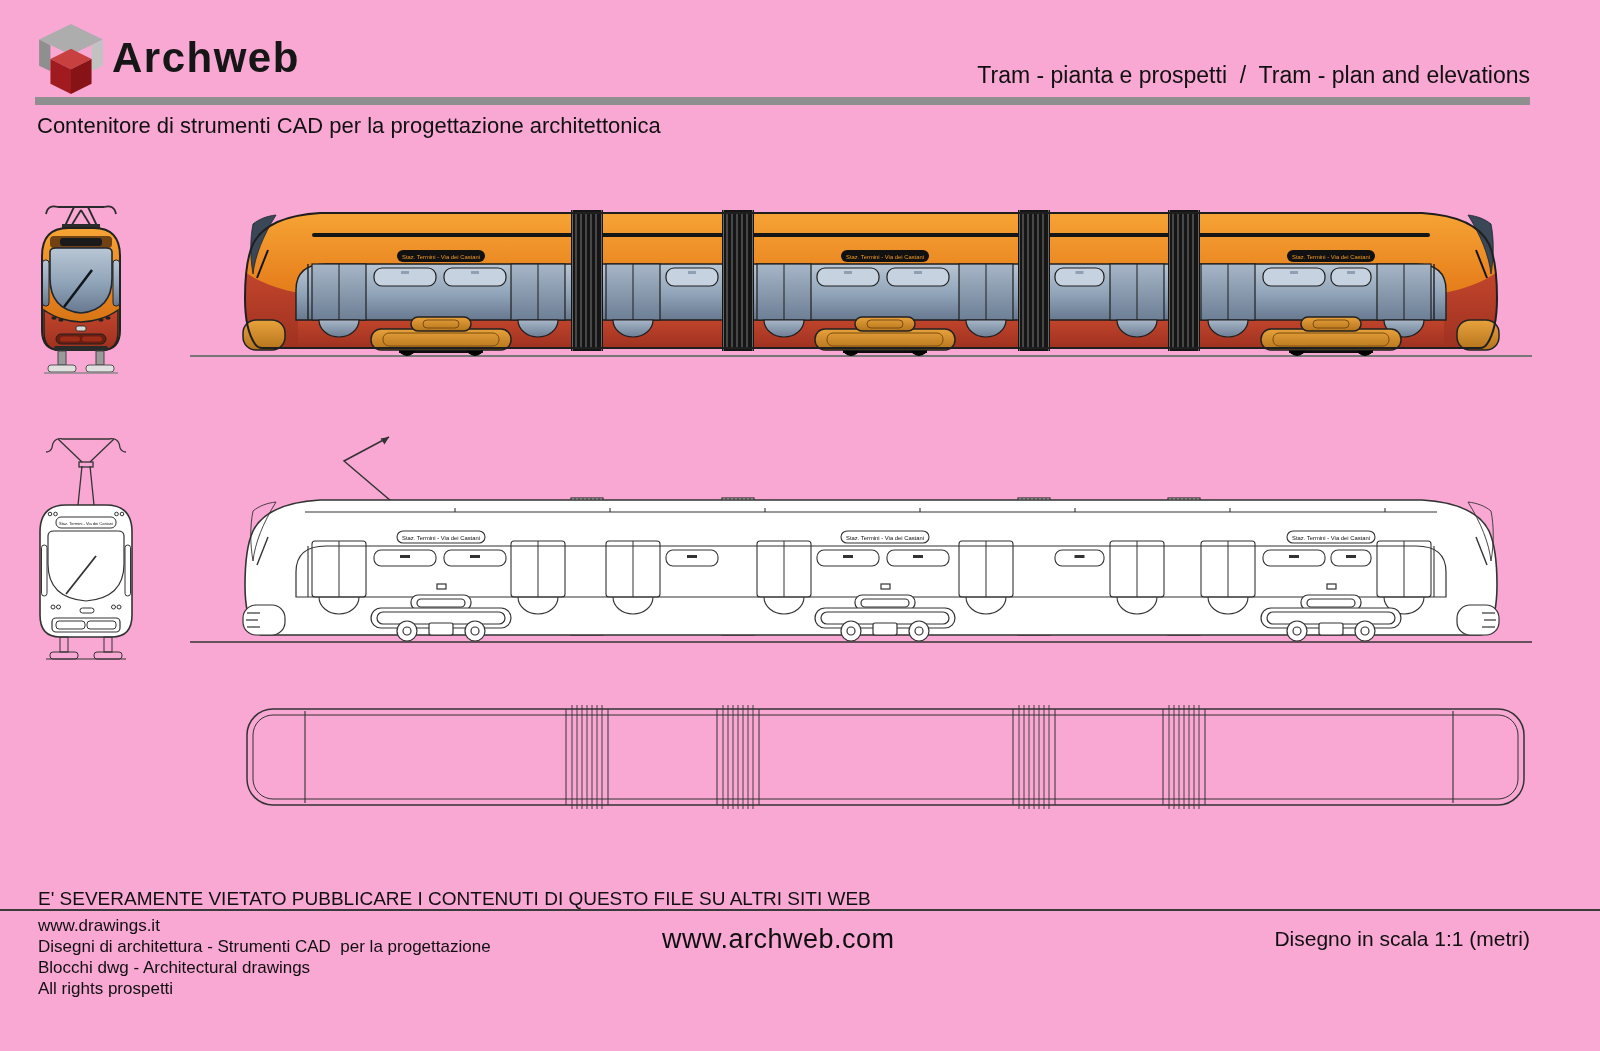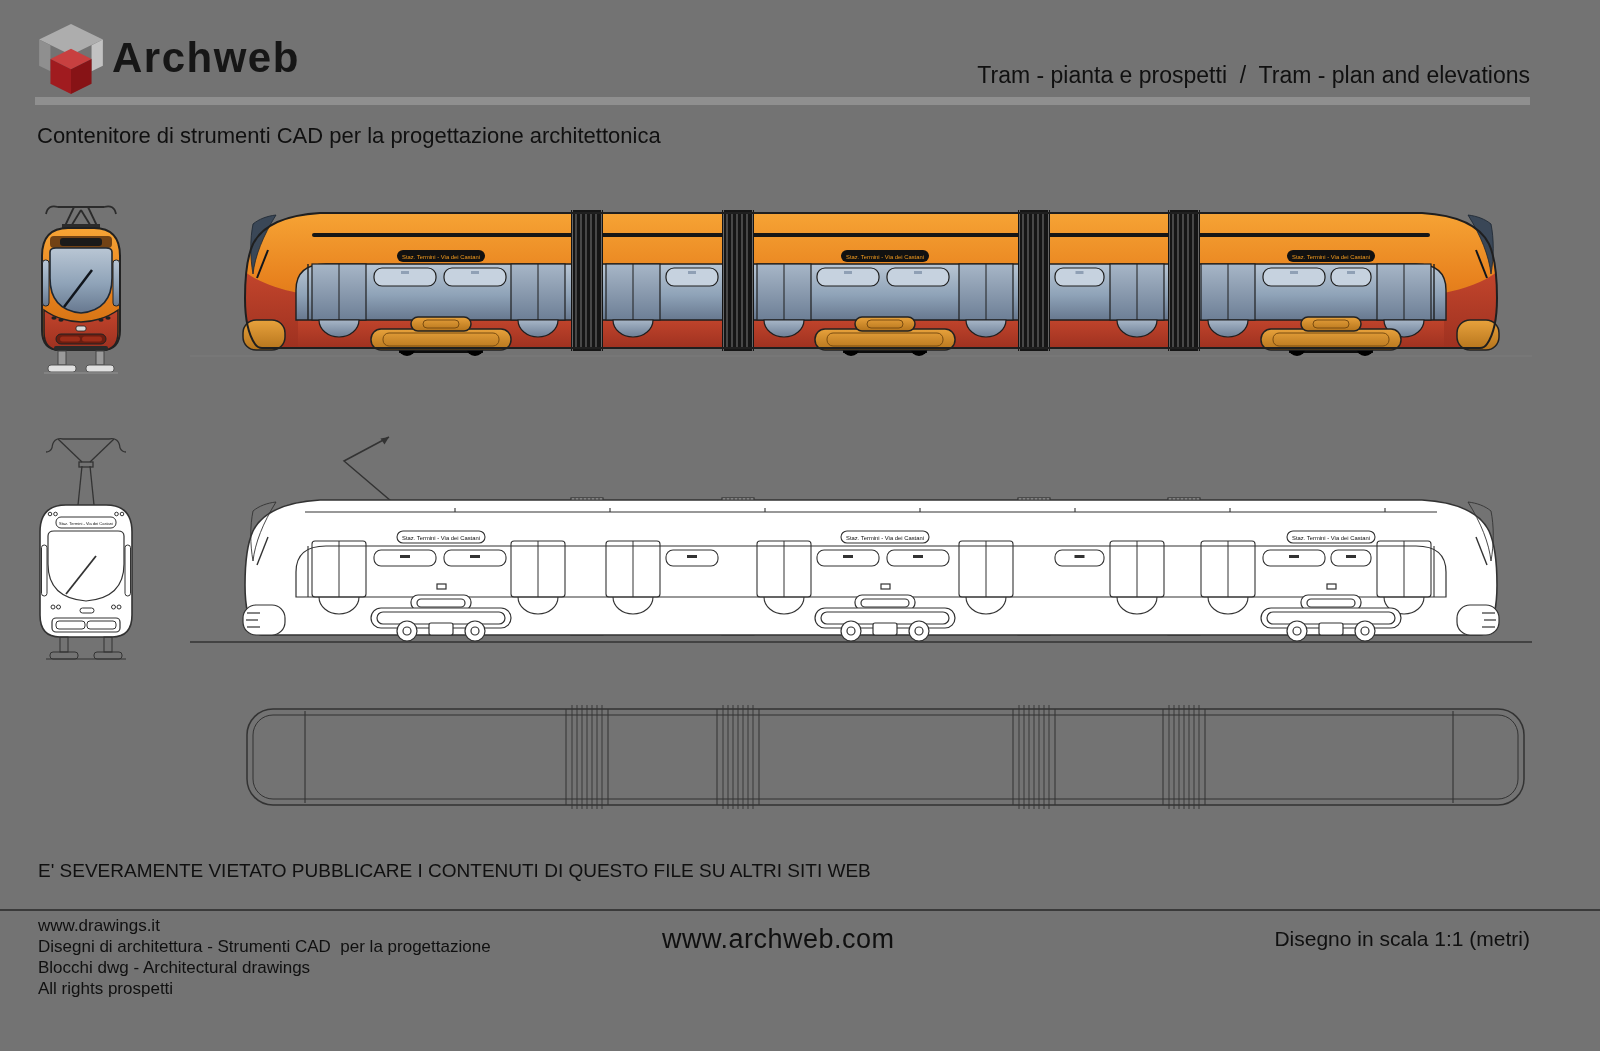--- a/index.html
+++ b/index.html
@@ -1,24 +1,24 @@
 <!DOCTYPE html>
 <html><head>
 <meta charset="utf-8">
 <style>
   html,body{margin:0;padding:0;background:#ffffff;}
-  #page{position:relative;width:1600px;height:1051px;background:#737373;overflow:hidden;
+  #page{position:relative;width:1600px;height:1051px;background:#f9a8d4;overflow:hidden;
         font-family:"Liberation Sans",sans-serif;color:#111;}
   .abs{position:absolute;white-space:pre-wrap;}
   .brand{font-size:42px;font-weight:bold;letter-spacing:1.5px;color:#161616;}
   .title{font-size:23px;color:#101010;}
-  .subtitle{font-size:22px;color:#101010;margin-top:10px;}
+  .subtitle{font-size:22px;color:#101010;}
   .bar{background:#8f8f8f;}
   .rule{background:#3a3a3a;}
-  .notice-it{font-size:19px;color:#101010;}
+  .notice-it{font-size:19px;color:#101010;margin-top:28px;}
   .notice-en{font-size:22px;color:#101010;}
   .small{font-size:17px;color:#101010;line-height:21px;}
   .site-main{font-size:27px;color:#101010;letter-spacing:.5px;}
   .scale{font-size:21px;color:#101010;}
   svg text{font-family:"Liberation Sans",sans-serif;}
 </style>
 </head>
 <body>
 
 <div id="page">

